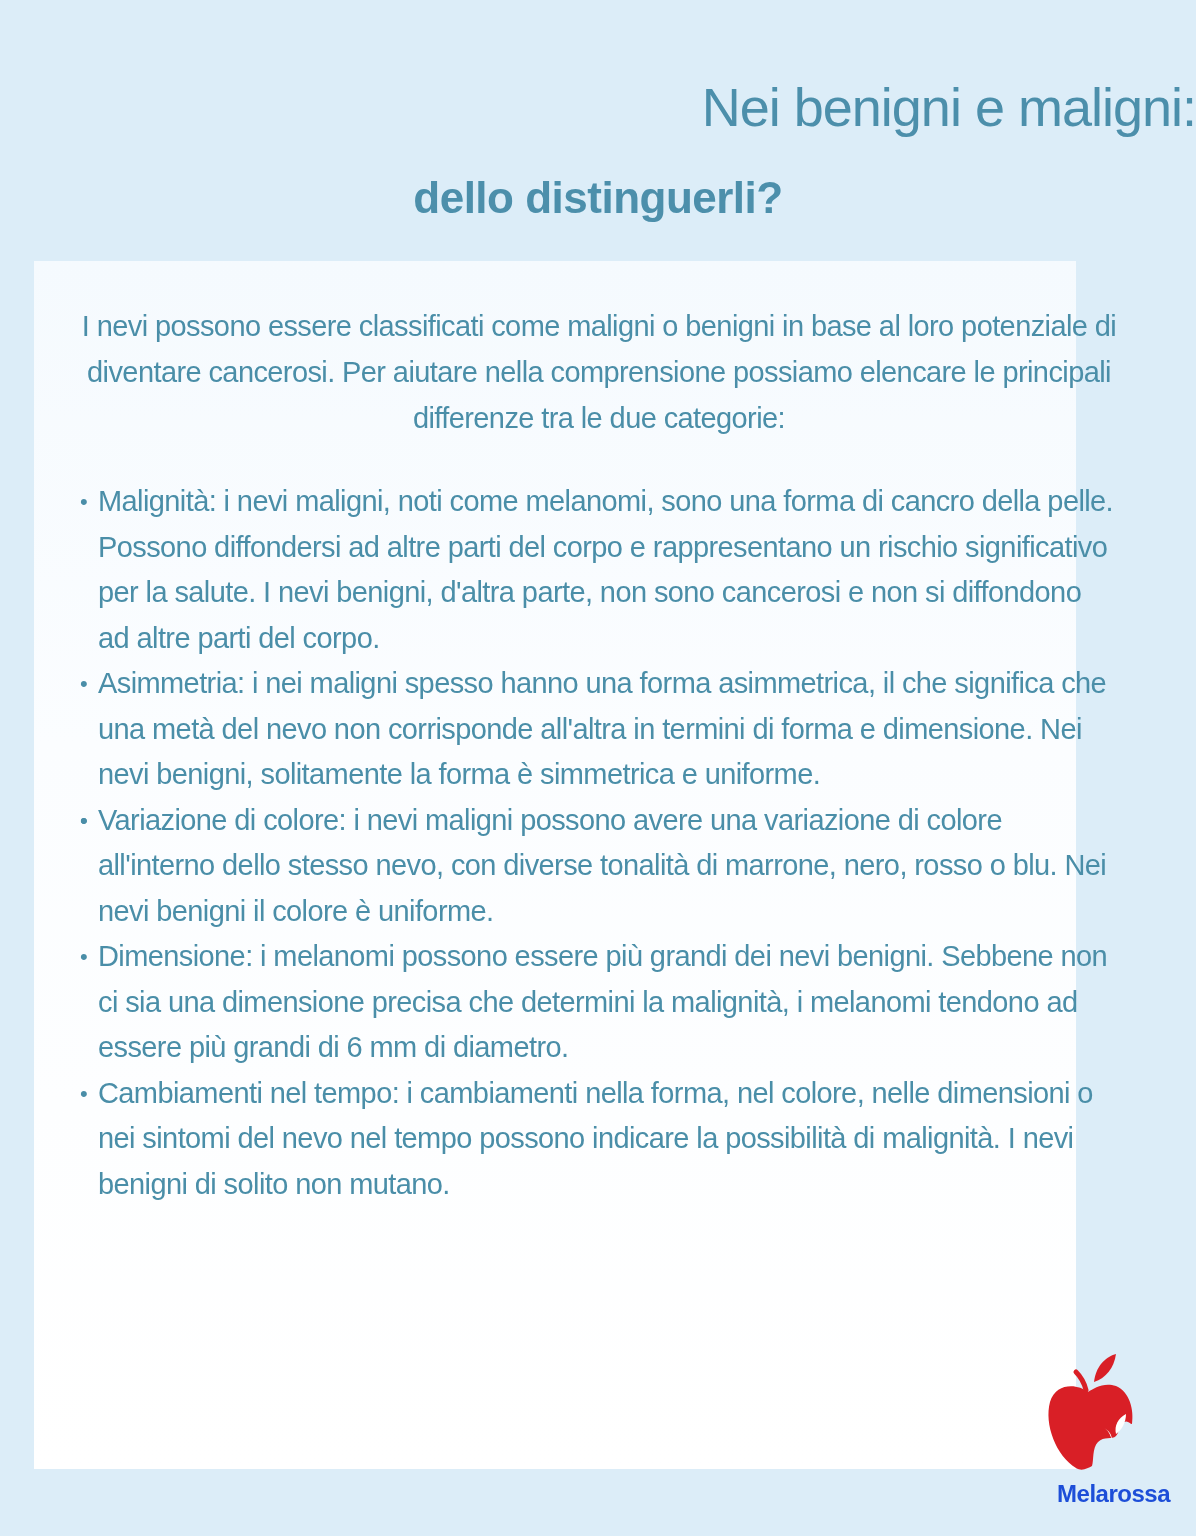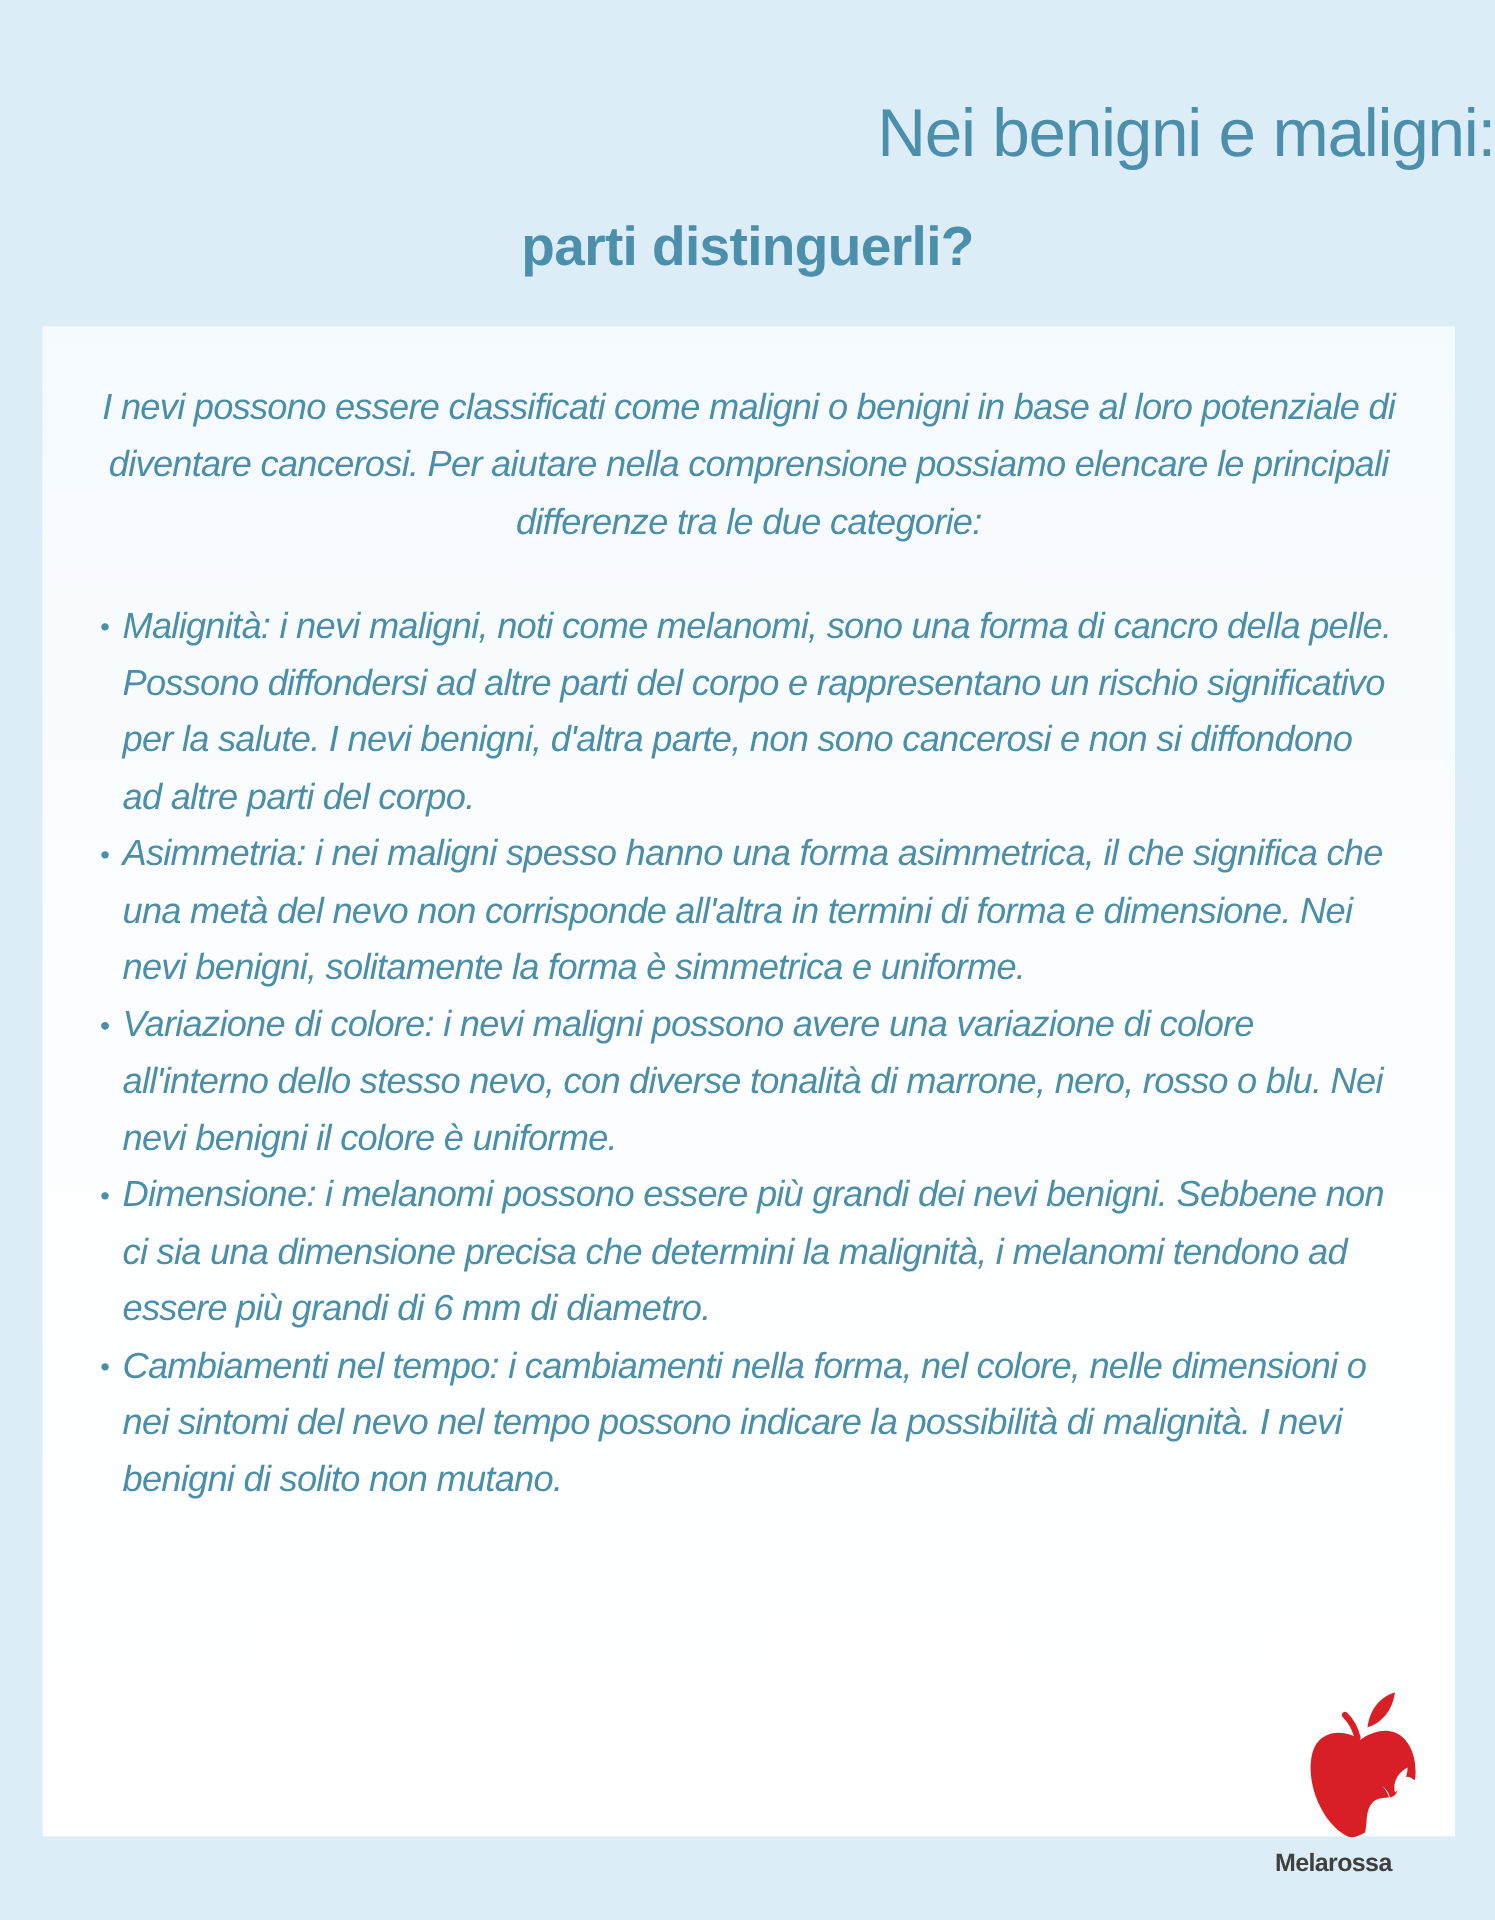--- a/index.html
+++ b/index.html
@@ -37,24 +37,23 @@
       font-size: 44px;
       line-height: 56px;
       color: #4c8fab;
       margin: 0;
       letter-spacing: -0.5px;
     }
     .card {
       position: absolute;
       left: 34px;
       top: 261px;
-      width: 1130px;
+      width: 1042px;
       height: 1208px;
       background: linear-gradient(to bottom, #f5fafe 0%, #fbfdff 40%, #ffffff 100%);
-      font-style: italic;
     }
     .intro {
       position: absolute;
       left: 40px;
       top: 42px;
       width: 1050px;
       text-align: center;
       font-size: 29px;
       line-height: 46px;
       letter-spacing: -0.6px;
@@ -92,32 +91,32 @@
     .logo svg {
       position: absolute;
       left: 22px;
       top: 0;
     }
     .brand {
       position: absolute;
       left: 0;
       top: 128px;
       width: 150px;
-      text-align: left;
+      text-align: right;
       font-weight: bold;
-      font-size: 20px;
-      color: #404040;
+      font-size: 24px;
+      color: #1d4ed8;
       letter-spacing: -0.5px;
     }
   </style>
 </head>
 <body>
 
 <h1 class="title">Nei benigni e maligni:</h1>
-<h2 class="subtitle">parti distinguerli?</h2>
+<h2 class="subtitle">dello distinguerli?</h2>
 
 <div class="card">
   <p class="intro">I nevi possono essere classificati come maligni o benigni in base al loro potenziale di diventare cancerosi. Per aiutare nella comprensione possiamo elencare le principali differenze tra le due categorie:</p>
 
   <ul class="list">
     <li>
       <span class="bullet">•</span>
       <span>Malignità: i nevi maligni, noti come melanomi, sono una forma di cancro della pelle. Possono diffondersi ad altre parti del corpo e rappresentano un rischio significativo per la salute. I nevi benigni, d'altra parte, non sono cancerosi e non si diffondono ad altre parti del corpo.</span>
     </li>
     <li>

